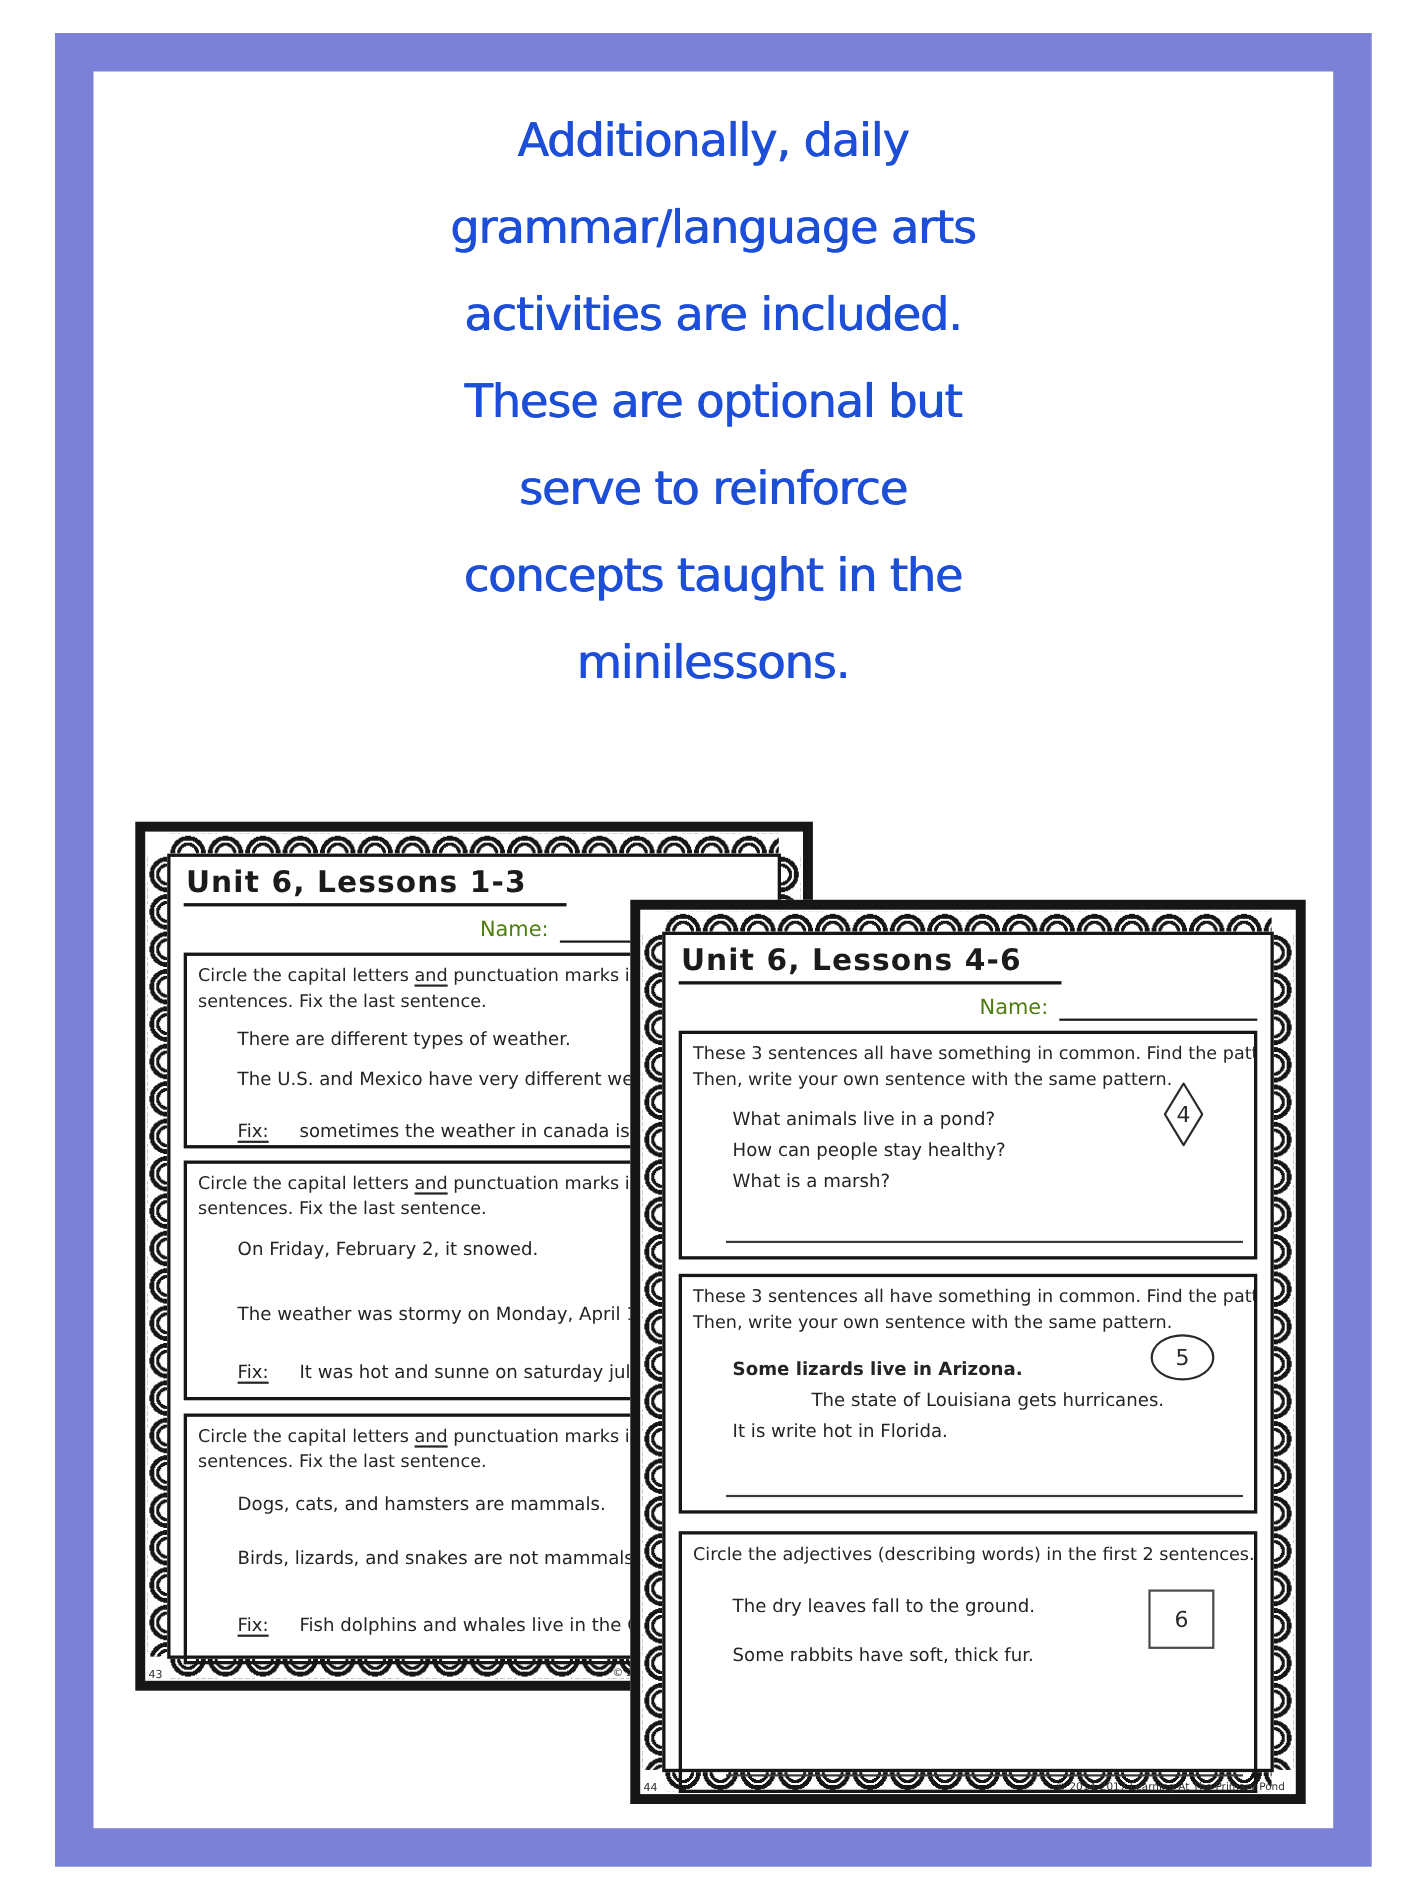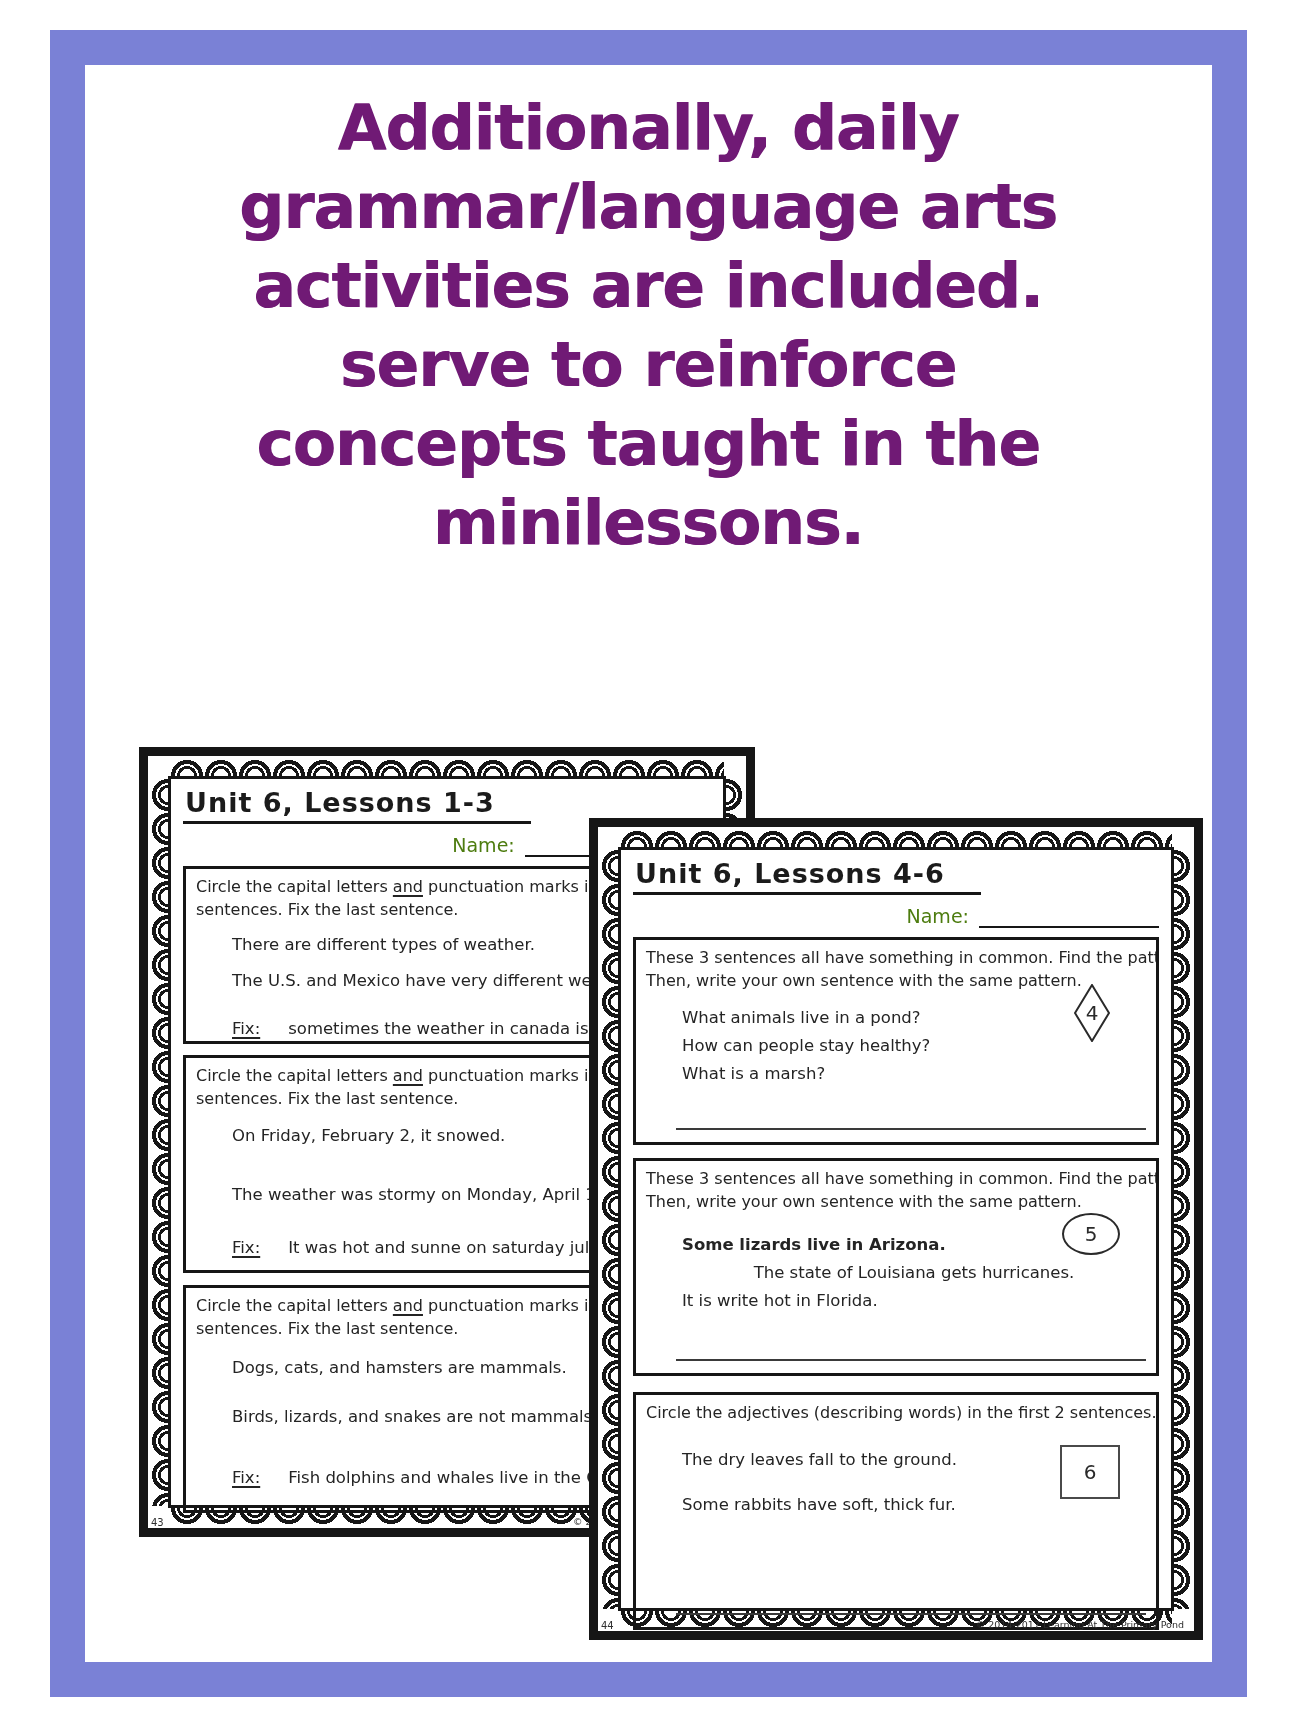--- a/index.html
+++ b/index.html
@@ -8,25 +8,25 @@
     font-family:"DejaVu Sans", sans-serif;overflow:hidden;color:#222;
   }
   
   .frame{
     position:absolute;left:50px;top:30px;right:49px;bottom:31px;
     border:35px solid #7a81d6;pointer-events:none;
   }
   
   .headline{
     position:absolute;left:100px;right:100px;top:88px;text-align:center;
-    font-weight:bold;font-size:63px;line-height:79px;color:#701a75;
+    font-weight:normal;font-size:42px;line-height:79px;color:#1d4ed8;
     letter-spacing:-1px;text-shadow:0.8px 0 0 currentColor;
   }
   
-  .sheet{position:absolute;background:#ffffff;border:9px solid #161616;margin-left:16px;}
+  .sheet{position:absolute;background:#ffffff;border:9px solid #161616;}
   #sheet-left{left:123px;top:747px;width:598px;height:772px;z-index:1;}
   #sheet-right{left:573px;top:818px;width:596px;height:804px;z-index:2;}
   
   .lace{position:absolute;background-repeat:repeat-x;}
   .lace-top{
     top:2px;left:22px;right:22px;height:18px;
     background-image:radial-gradient(circle at 50% 100%, rgba(255,255,255,0) 0 7px,
       #161616 7px 10px, #ffffff 10px 12px, #161616 12px 16px, rgba(255,255,255,0) 16px);
     background-size:34px 18px;
   }
@@ -81,20 +81,21 @@
 </style>
 </head>
 <body>
 
 <div class="frame"></div>
 
 <div class="headline">
   <div>Additionally, daily</div>
   <div>grammar/language arts</div>
   <div>activities are included.</div>
+  <div>These are optional but</div>
   <div>serve to reinforce</div>
   <div>concepts taught in the</div>
   <div>minilessons.</div>
 </div>
 
 <section class="sheet" id="sheet-left">
   <div class="lace lace-top"></div>
   <div class="lace lace-bottom"></div>
   <div class="lace lace-left"></div>
   <div class="lace lace-right"></div>

